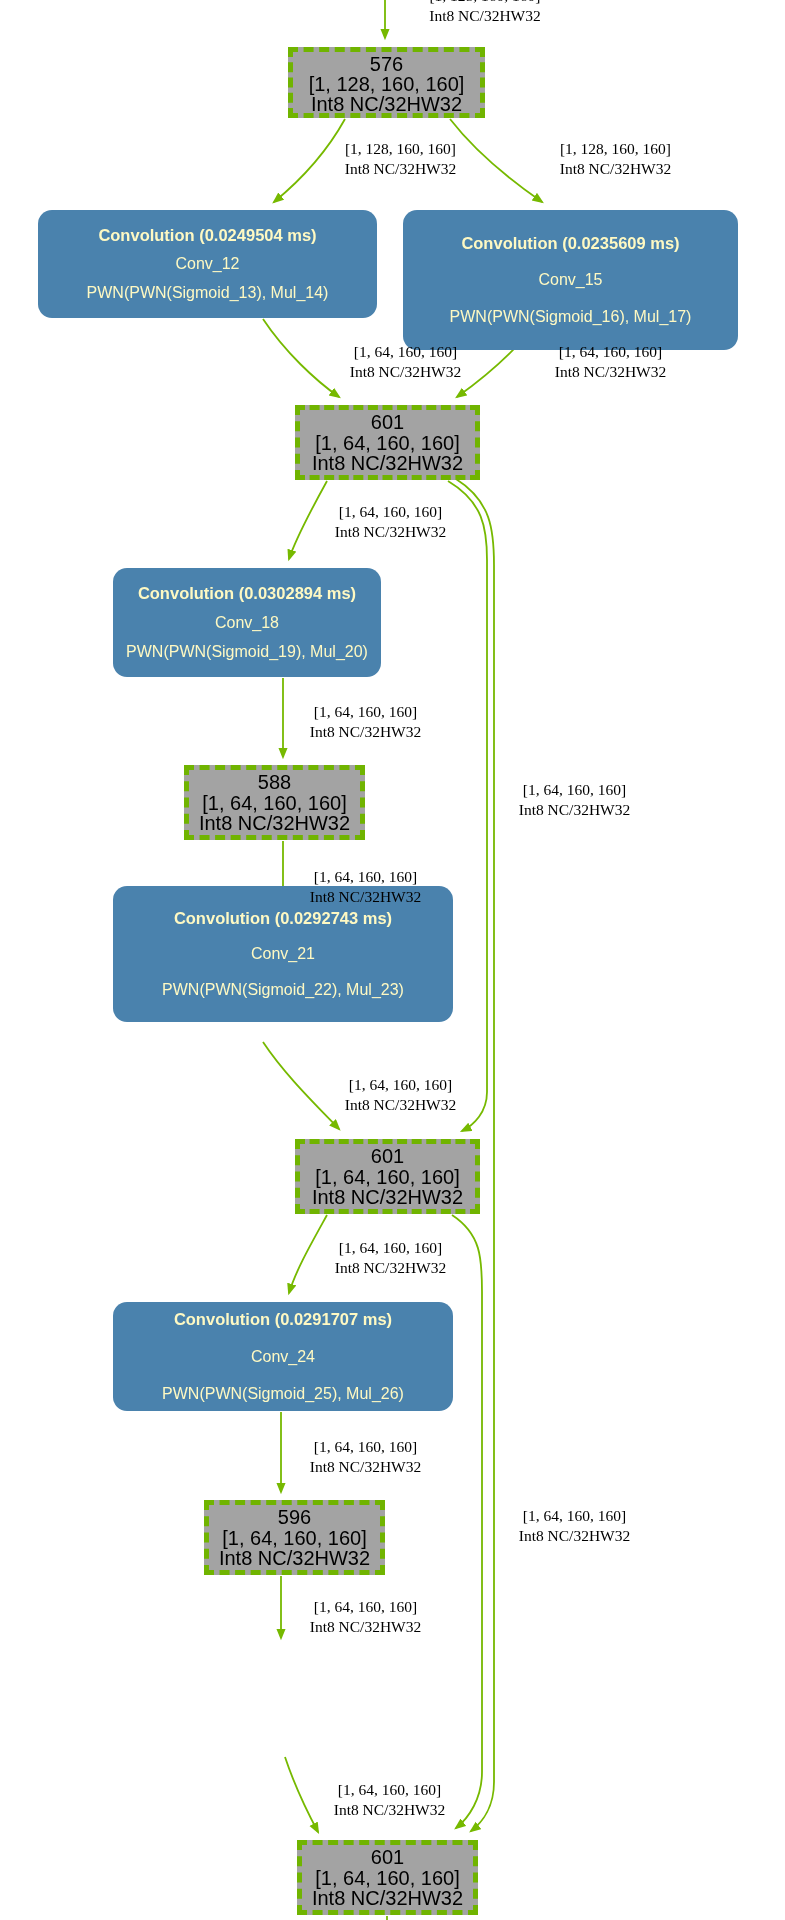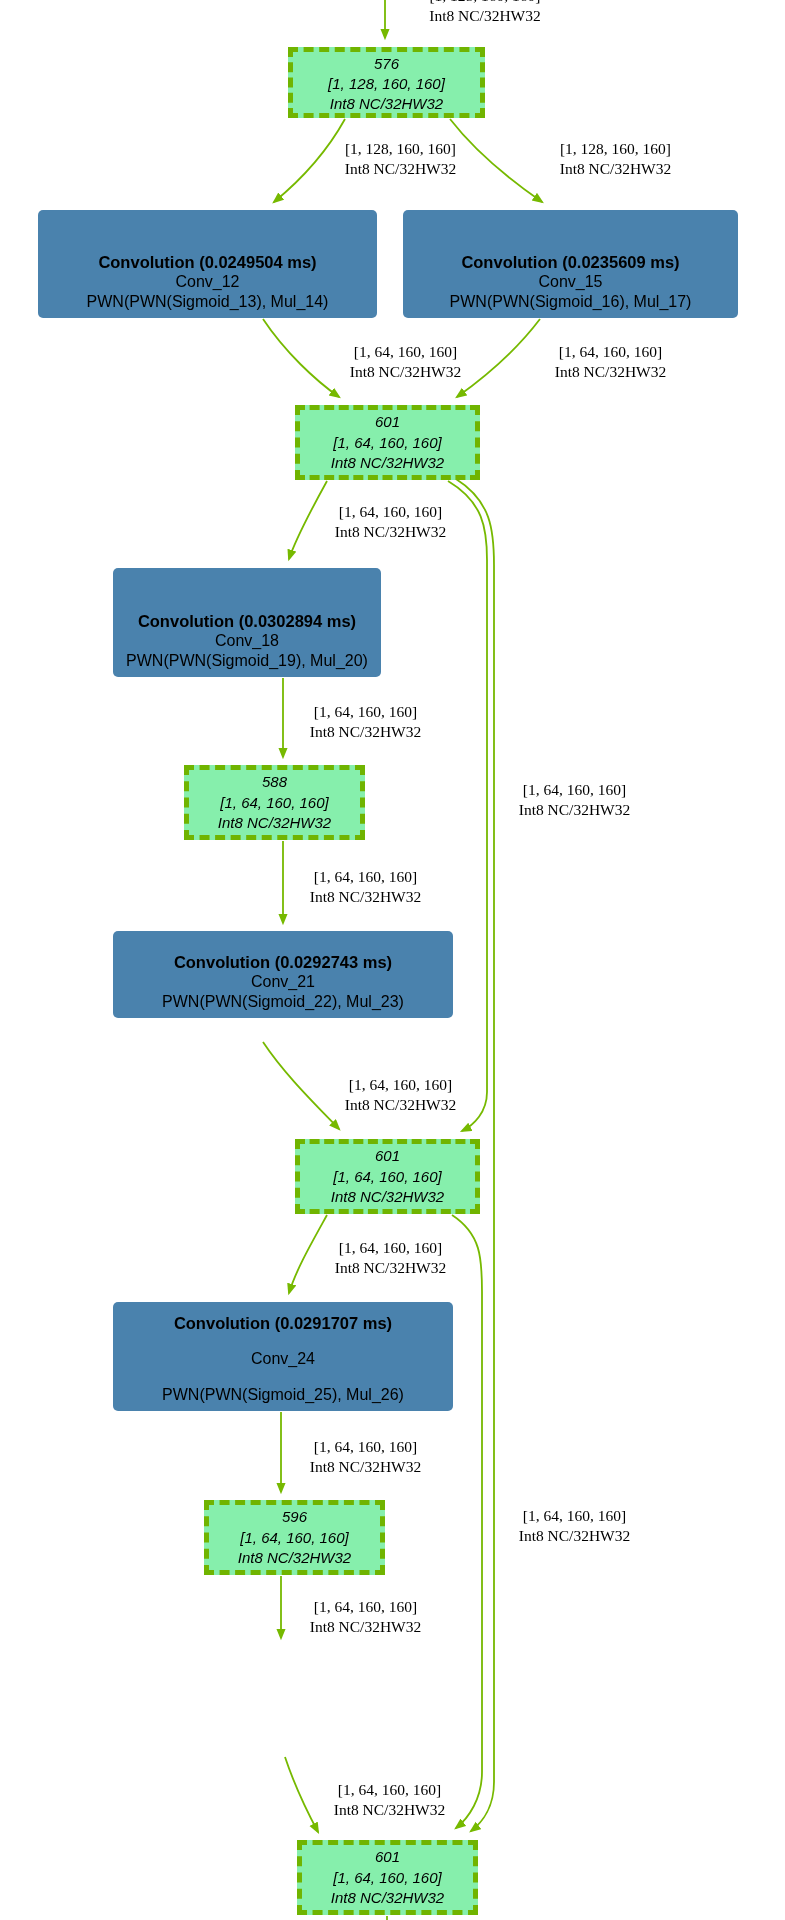--- a/index.html
+++ b/index.html
@@ -6,26 +6,26 @@
   body{
     width:785px;height:1920px;position:relative;overflow:hidden;
     background:#ffffff;
     font-family:"Liberation Sans",sans-serif;
   }
   #canvas{position:absolute;left:0;top:0;width:785px;height:1920px;}
   svg.edges{position:absolute;left:0;top:0;pointer-events:none;}
   .node{position:absolute;box-sizing:border-box;display:flex;flex-direction:column;
         justify-content:space-evenly;align-items:center;text-align:center;}
   .buffer{
-    border:5px dashed #70b400;background:#86efac;color:#000;
-    font-size:15px;line-height:20px;padding:2px 0;font-style:italic;
+    border:5px dashed #70b400;background:#a3a3a3;color:#000;
+    font-size:20px;line-height:20px;padding:2px 0;
   }
   .op{
-    background:#4a82ad;border-radius:5px;color:#000000;
-    font-size:16px;line-height:20px;padding:6px 4px;justify-content:flex-end;
+    background:#4a82ad;border-radius:14px;color:#fef9c3;
+    font-size:16px;line-height:20px;padding:6px 4px;
   }
   .op-title{font-weight:bold;font-size:16.5px;}
   .edge-label{
     position:absolute;text-align:center;color:#000;
     font-family:"Liberation Serif",serif;font-size:15.5px;line-height:20px;
     white-space:nowrap;
   }
 </style>
 </head>
 <body>
@@ -64,21 +64,21 @@
     <div>[1, 128, 160, 160]</div>
     <div>Int8 NC/32HW32</div>
   </div>
 
   <div class="node op" style="left:38px;top:210px;width:339px;height:108px;">
     <div class="op-title">Convolution (0.0249504 ms)</div>
     <div>Conv_12</div>
     <div>PWN(PWN(Sigmoid_13), Mul_14)</div>
   </div>
 
-  <div class="node op" style="left:403px;top:210px;width:335px;height:108px;">
+  <div class="node op" style="left:403px;top:210px;width:335px;height:140px;">
     <div class="op-title">Convolution (0.0235609 ms)</div>
     <div>Conv_15</div>
     <div>PWN(PWN(Sigmoid_16), Mul_17)</div>
   </div>
 
   <div class="node buffer" style="left:295px;top:405px;width:185px;height:75px;">
     <div>601</div>
     <div>[1, 64, 160, 160]</div>
     <div>Int8 NC/32HW32</div>
   </div>
@@ -88,21 +88,21 @@
     <div>Conv_18</div>
     <div>PWN(PWN(Sigmoid_19), Mul_20)</div>
   </div>
 
   <div class="node buffer" style="left:184px;top:765px;width:181px;height:75px;">
     <div>588</div>
     <div>[1, 64, 160, 160]</div>
     <div>Int8 NC/32HW32</div>
   </div>
 
-  <div class="node op" style="left:113px;top:931px;width:340px;height:87px;">
+  <div class="node op" style="left:113px;top:886px;width:340px;height:136px;">
     <div class="op-title">Convolution (0.0292743 ms)</div>
     <div>Conv_21</div>
     <div>PWN(PWN(Sigmoid_22), Mul_23)</div>
   </div>
 
   <div class="node buffer" style="left:295px;top:1139px;width:185px;height:75px;">
     <div>601</div>
     <div>[1, 64, 160, 160]</div>
     <div>Int8 NC/32HW32</div>
   </div>

